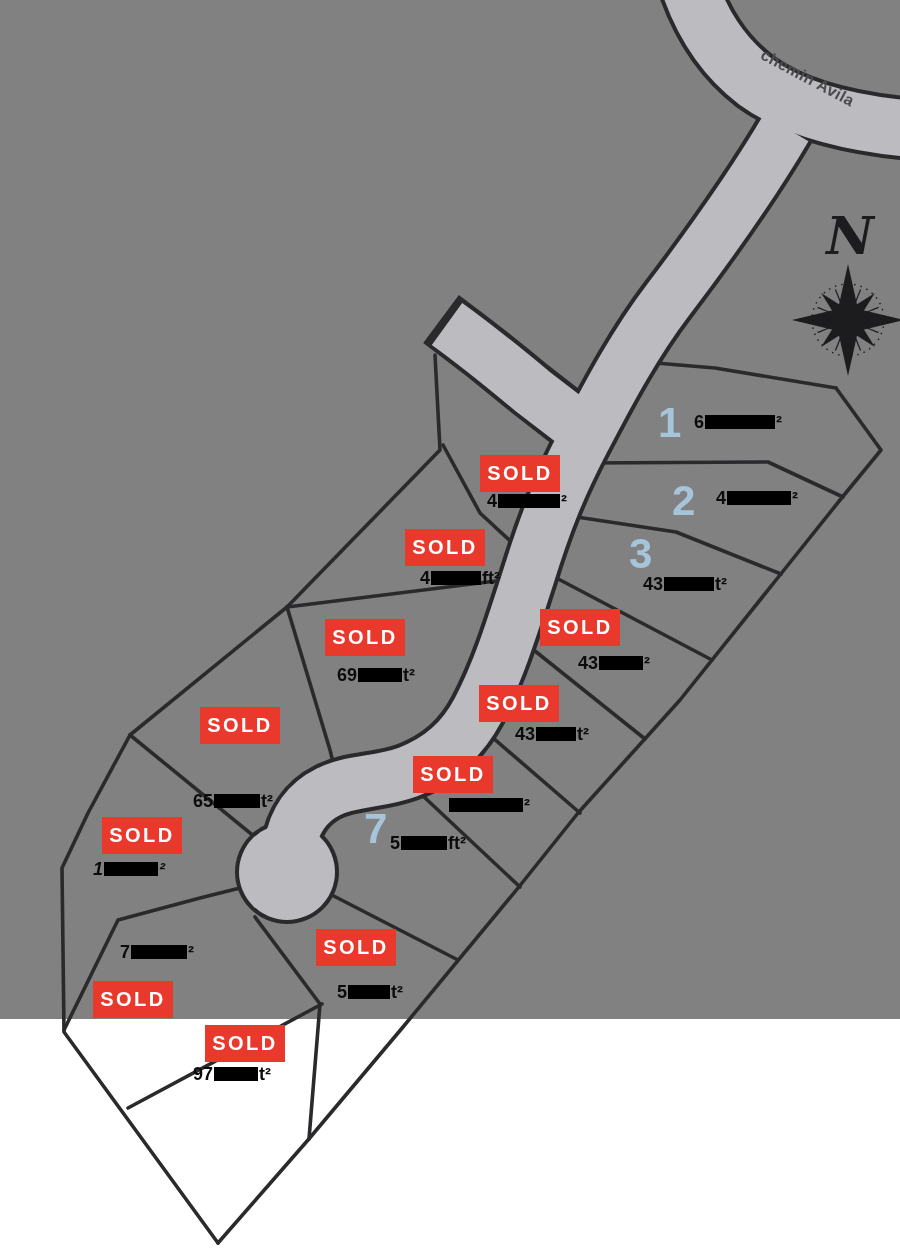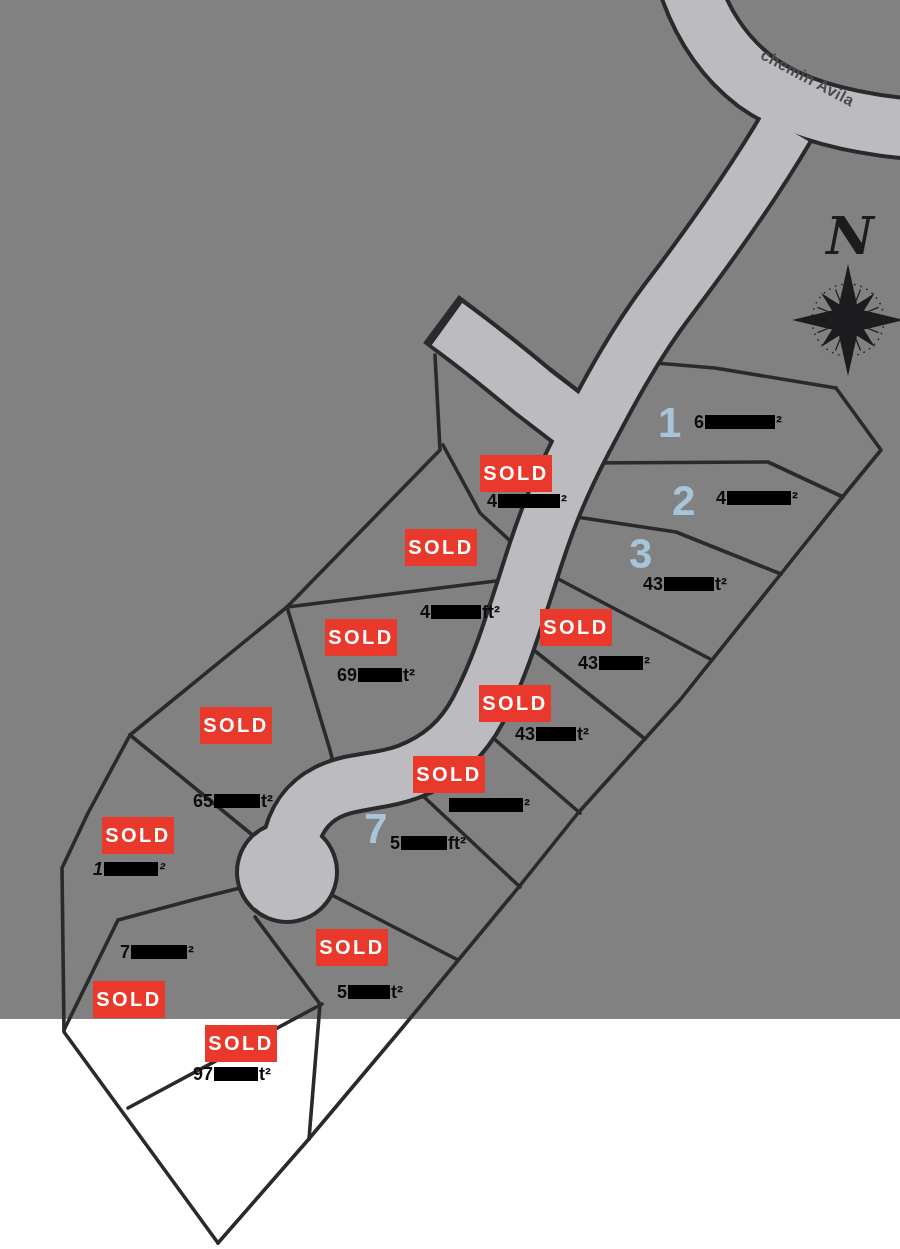--- a/index.html
+++ b/index.html
@@ -8,21 +8,21 @@
     --roadname:#4b4b4e; --label:#0b0b0b;
   }
   html,body{margin:0;padding:0;}
   .stage{
     position:relative; width:900px; height:1249px;
     background:var(--bg); overflow:hidden;
     font-family:"Liberation Sans",sans-serif;
   }
   .stage svg.plan{position:absolute;left:0;top:0;}
   .badge{
-    position:absolute; width:72px; height:37px;
+    position:absolute; width:80px; height:37px;
     background:var(--sold); color:var(--soldtext);
     display:flex; align-items:center; justify-content:center;
     font-weight:bold; font-size:20px; letter-spacing:2.5px;
   }
   .lotnum{
     position:absolute; color:var(--blue);
     font-weight:bold; font-size:42px; line-height:1;
   }
   .arealabel{
     position:absolute; color:var(--label); font-weight:bold; font-size:18px;
@@ -124,21 +124,21 @@
   <div id="lots-layer">
       <div class="lotnum" style="left: 658px; top: 402px;">1</div>
       <div class="arealabel" style="left: 694px; top: 413px;"><span>6</span><span class="redact" style="width: 70px;"></span><span>²</span></div>
       <div class="lotnum" style="left: 672px; top: 480px;">2</div>
       <div class="arealabel" style="left: 716px; top: 489px;"><span>4</span><span class="redact" style="width: 64px;"></span><span>²</span></div>
       <div class="lotnum" style="left: 629px; top: 533px;">3</div>
       <div class="arealabel" style="left: 643px; top: 575px;"><span>43</span><span class="redact" style="width: 50px;"></span><span>t²</span></div>
       <div class="badge" style="left: 480px; top: 455px;">SOLD</div>
       <div class="arealabel" style="left: 487px; top: 492px;"><span>4</span><span class="redact" style="width: 62px;"></span><span>²</span></div>
       <div class="badge" style="left: 405px; top: 529px;">SOLD</div>
-      <div class="arealabel" style="left: 420px; top: 569px; margin-top: 34px;"><span>4</span><span class="redact" style="width: 50px;"></span><span>ft²</span></div>
+      <div class="arealabel" style="left: 420px; top: 569px;"><span>4</span><span class="redact" style="width: 50px;"></span><span>ft²</span></div>
       <div class="badge" style="left: 325px; top: 619px;">SOLD</div>
       <div class="arealabel" style="left: 337px; top: 666px;"><span>69</span><span class="redact" style="width: 44px;"></span><span>t²</span></div>
       <div class="badge" style="left: 540px; top: 609px;">SOLD</div>
       <div class="arealabel" style="left: 578px; top: 654px;"><span>43</span><span class="redact" style="width: 44px;"></span><span>²</span></div>
       <div class="badge" style="left: 479px; top: 685px;">SOLD</div>
       <div class="arealabel" style="left: 515px; top: 725px;"><span>43</span><span class="redact" style="width: 40px;"></span><span>t²</span></div>
       <div class="badge" style="left: 200px; top: 707px;">SOLD</div>
       <div class="arealabel" style="left: 193px; top: 792px;"><span>65</span><span class="redact" style="width: 46px;"></span><span>t²</span></div>
       <div class="badge" style="left: 413px; top: 756px;">SOLD</div>
       <div class="arealabel" style="left: 448px; top: 796px;"><span></span><span class="redact" style="width: 74px;"></span><span>²</span></div>

